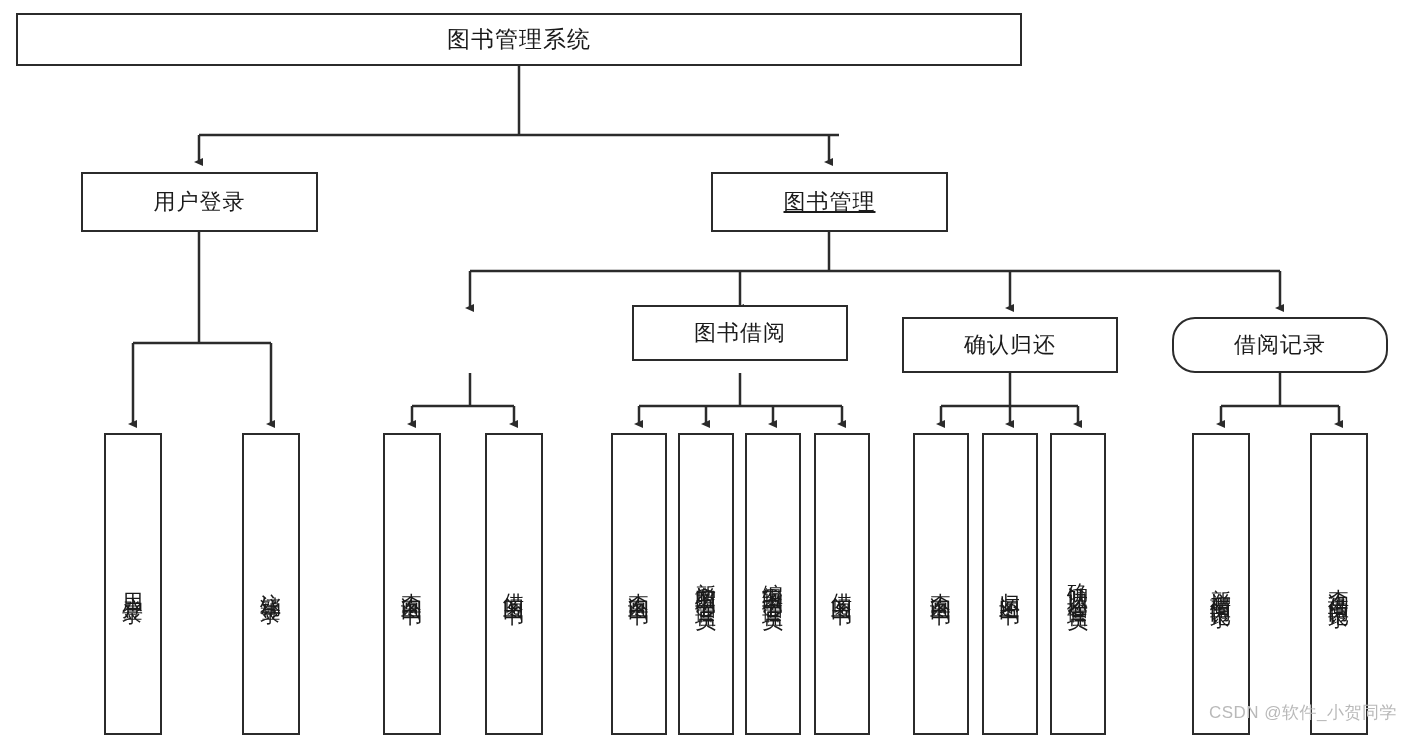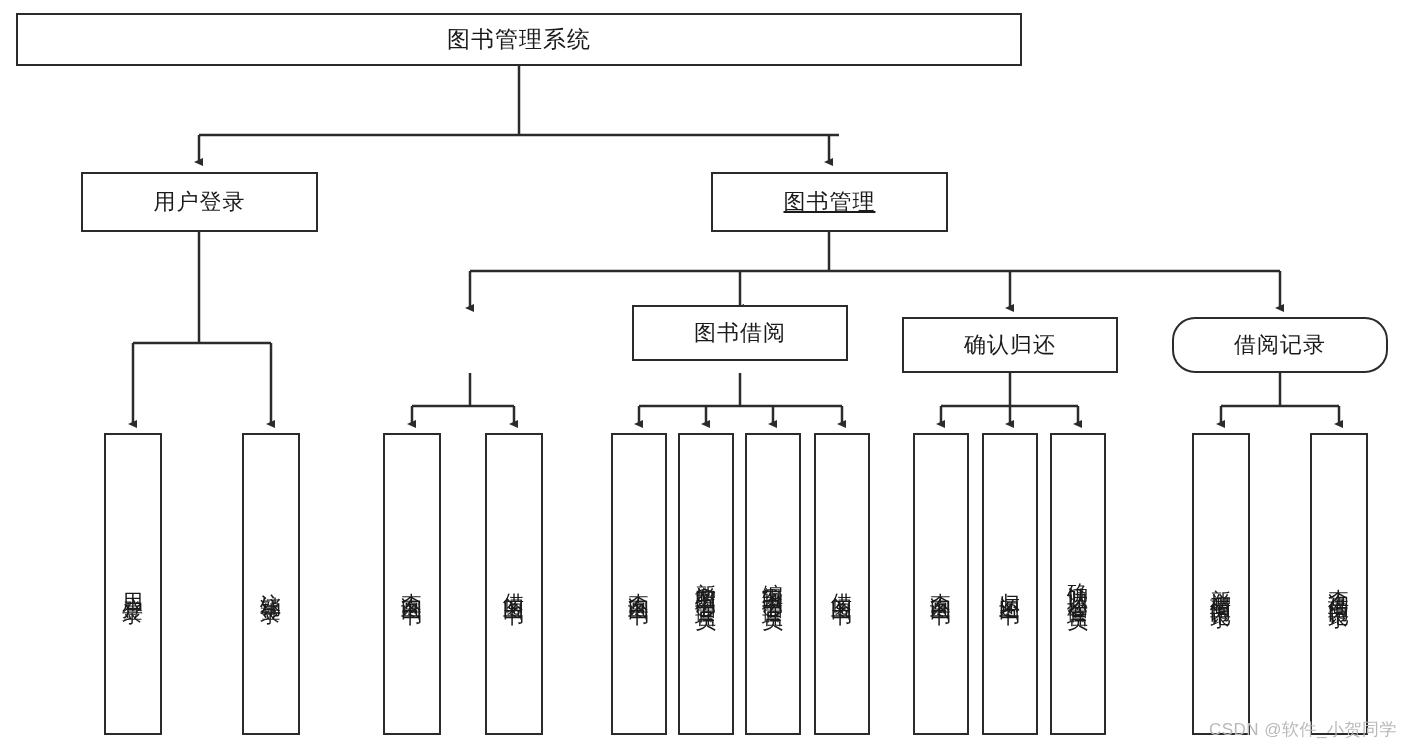--- a/index.html
+++ b/index.html
@@ -56,21 +56,21 @@
     line-height: 1;
     display: block;
   }
   .hlabel {
     white-space: nowrap;
     display: block;
   }
   #watermark {
     position: absolute;
     right: 8px;
-    bottom: 6px;
+    bottom: 23px;
     font-size: 17px;
     color: #b9b9b9;
     letter-spacing: 0.5px;
     white-space: nowrap;
     user-select: none;
   }
 </style>
 </head>
 <body>
 

